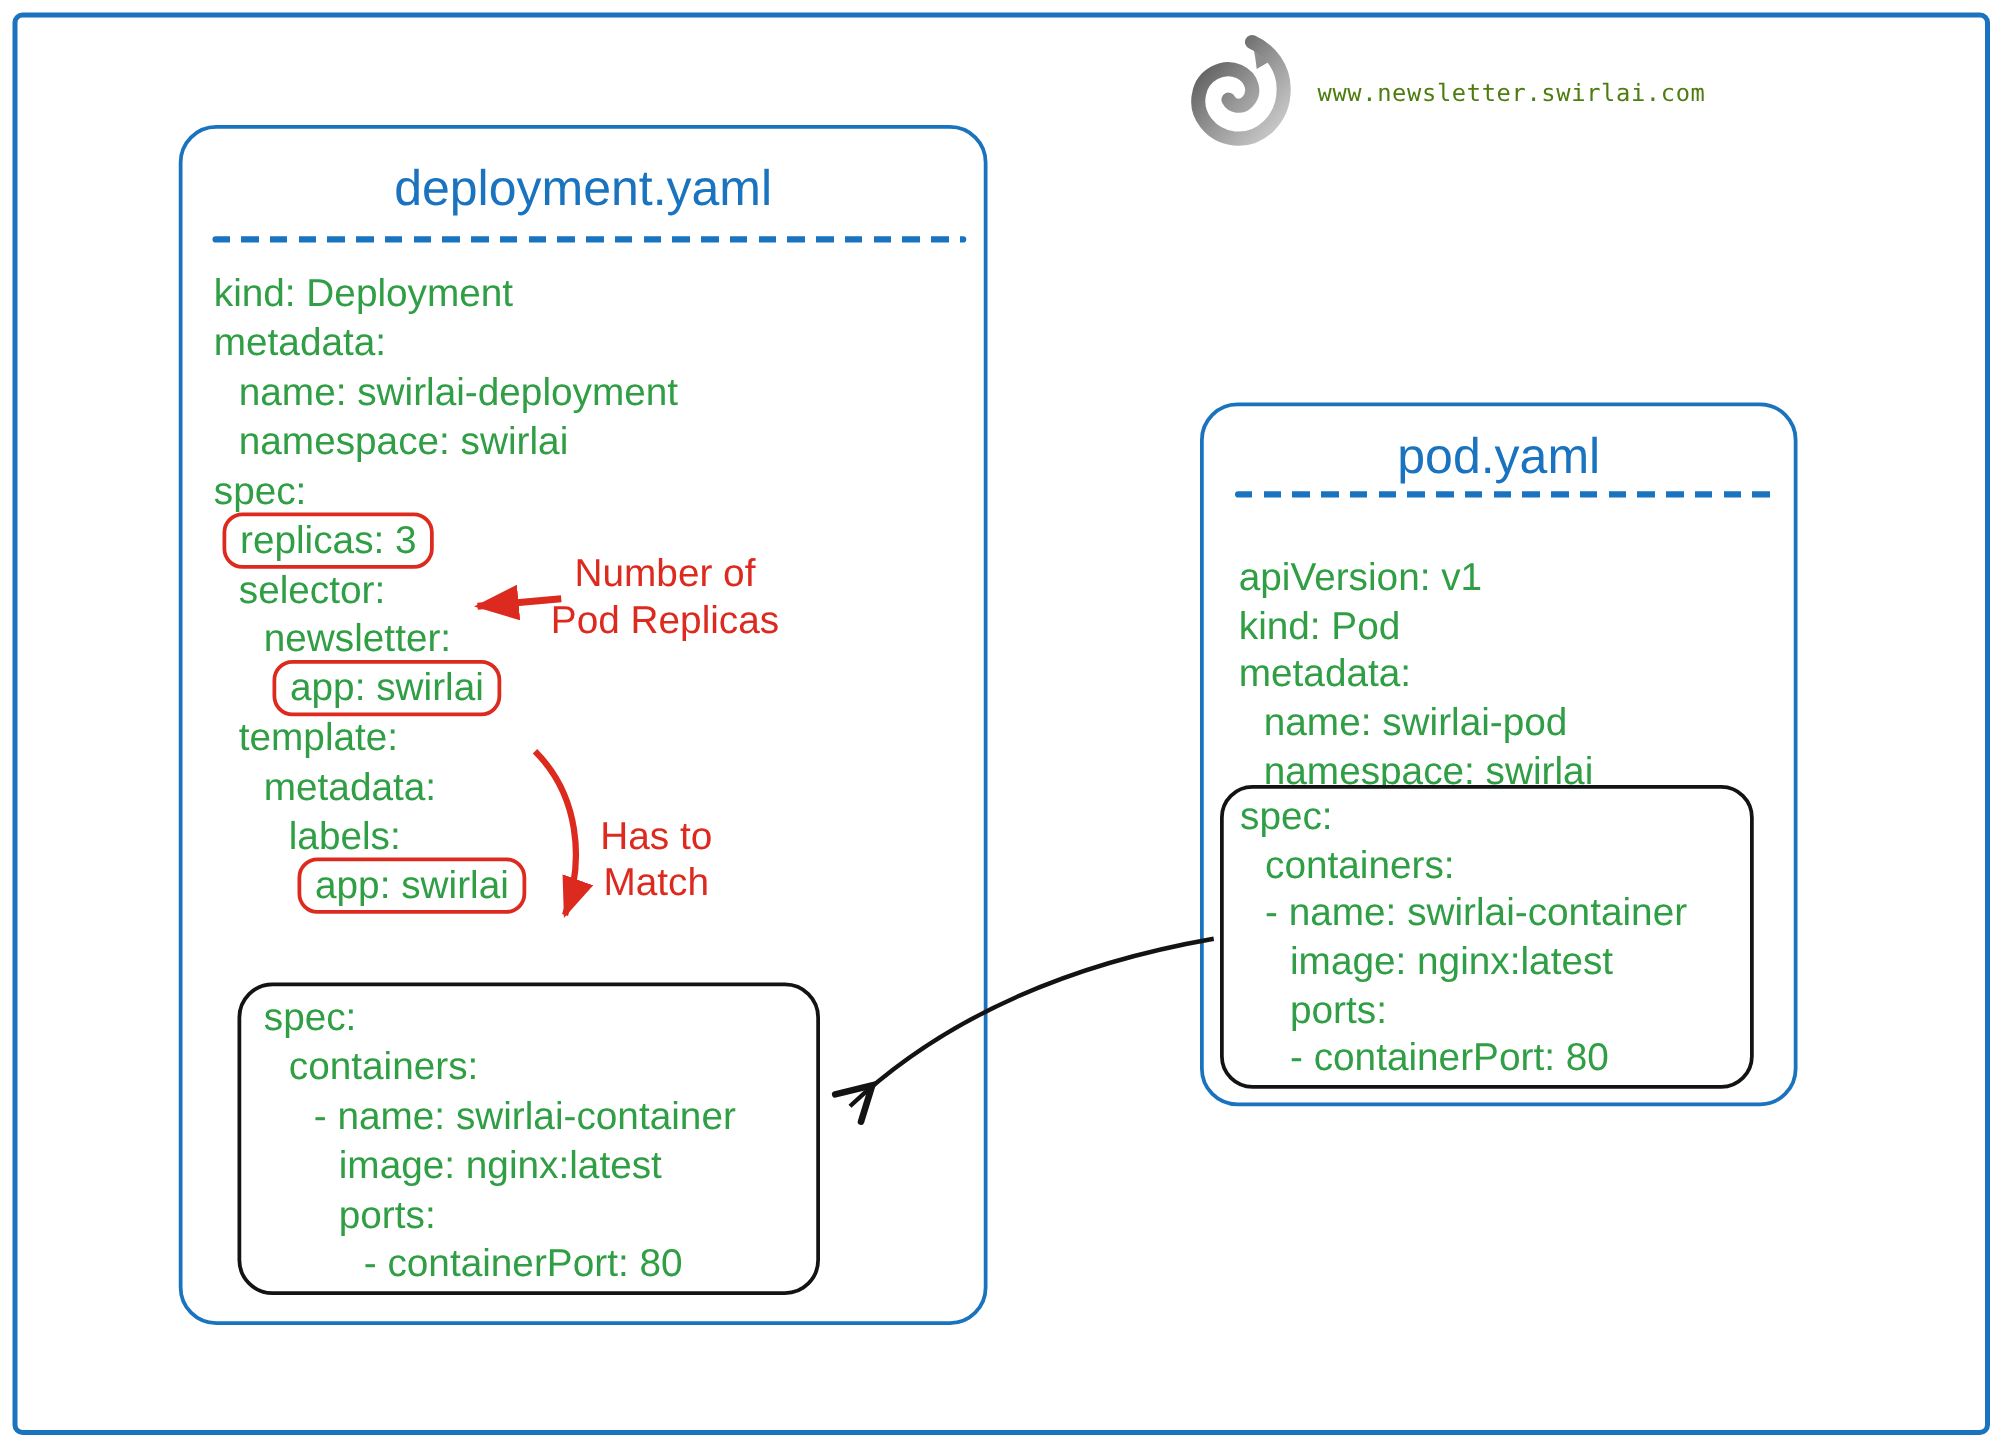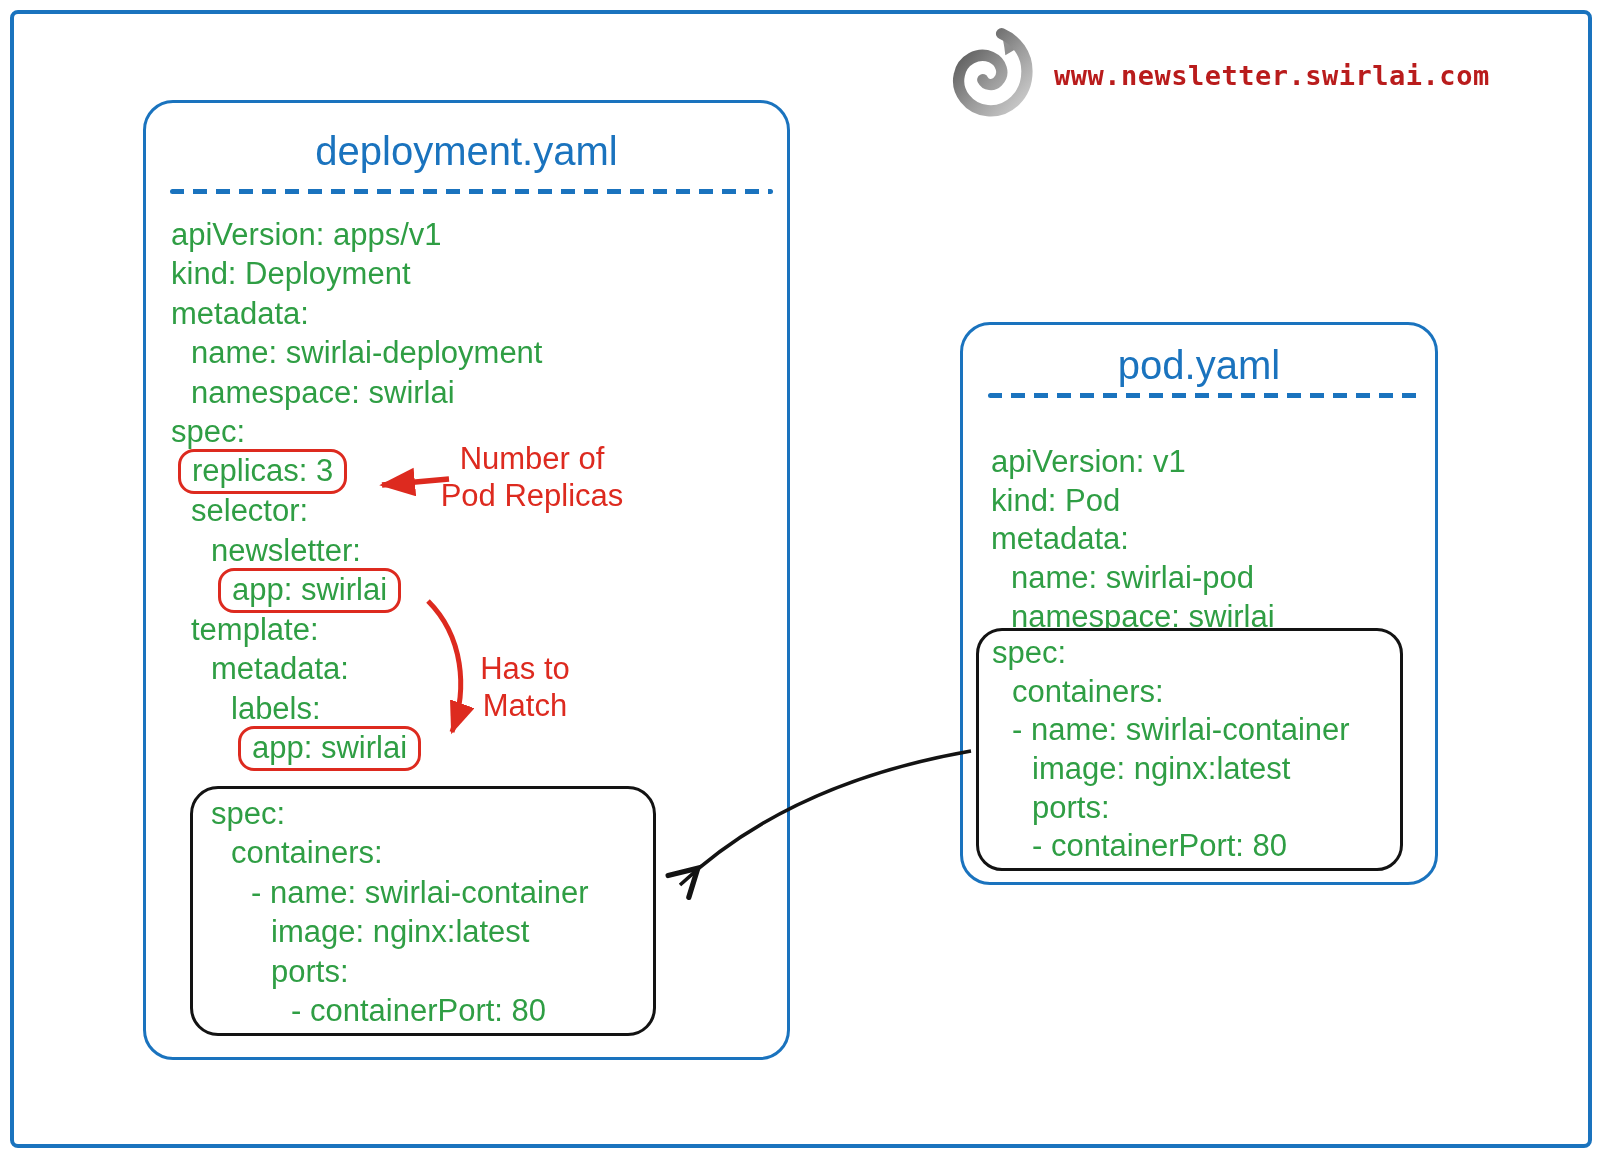--- a/index.html
+++ b/index.html
@@ -9,22 +9,22 @@
     font-family:"Liberation Sans", sans-serif;
   }
   .outer-border{
     position:absolute; left:10px; top:10px; width:1582px; height:1138px;
     border:4px solid var(--blue,#1a6cb4); border-radius:8px;
   }
   
   .brand{ position:absolute; left:948px; top:26px; display:flex; align-items:center; gap:12px; }
   .brand svg{ width:94px; height:98px; display:block; }
   .brand .url{
-    font-family:"DejaVu Sans Mono", monospace; font-size:27px; font-weight:700;
-    color:#b91c1c; letter-spacing:0.5px; white-space:nowrap;
+    font-family:"DejaVu Sans Mono", monospace; font-size:19px; font-weight:400;
+    color:#4d7c0f; letter-spacing:0.5px; white-space:nowrap;
   }
   
   .card{ position:absolute; background:#fff; border:3.5px solid var(--blue,#1a73be); border-radius:30px;padding-left:16px; }
   .card.deployment{ left:143px; top:100px; width:647px; height:960px; }
   .card.pod{ left:960px; top:322px; width:478px; height:563px; }
   .card h2{
     position:absolute; left:0; width:100%; text-align:center;
     color:var(--blue,#1a73be); font-size:40px; font-weight:400;
   }
   .deployment h2{ top:26px; }
@@ -81,21 +81,20 @@
       <path d="M 56 4 L 78 21 L 61 31 C 60 20 58 12 56 4 Z" fill="#8f8f8f"></path>
       <path d="M 57 8 C 73 15 84 30 84 48 C 84 74 64 92 42 90 C 22 88 8 70 12 52 C 15 36 32 27 46 33 C 57 38 61 51 53 59 C 48 64 40 63 37 57" fill="none" stroke="url(#lg)" stroke-width="12" stroke-linecap="round"></path>
     </svg>
     <span class="url">www.newsletter.swirlai.com</span>
   </div>
 
   <section class="card deployment">
     <h2>deployment.yaml</h2>
     <div class="sep"></div>
     <div class="code" id="dep-lines">
-        <div class="line" style="padding-left: 0px;">apiVersion: apps/v1</div>
         <div class="line" style="padding-left: 0px;">kind: Deployment</div>
         <div class="line" style="padding-left: 0px;">metadata:</div>
         <div class="line" style="padding-left: 20px;">name: swirlai-deployment</div>
         <div class="line" style="padding-left: 20px;">namespace: swirlai</div>
         <div class="line" style="padding-left: 0px;">spec:</div>
         <div class="line" style="padding-left: 20px;"><span class="pill">replicas: 3</span></div>
         <div class="line" style="padding-left: 20px;">selector:</div>
         <div class="line" style="padding-left: 40px;">newsletter:</div>
         <div class="line" style="padding-left: 60px;"><span class="pill">app: swirlai</span></div>
         <div class="line" style="padding-left: 20px;">template:</div>

